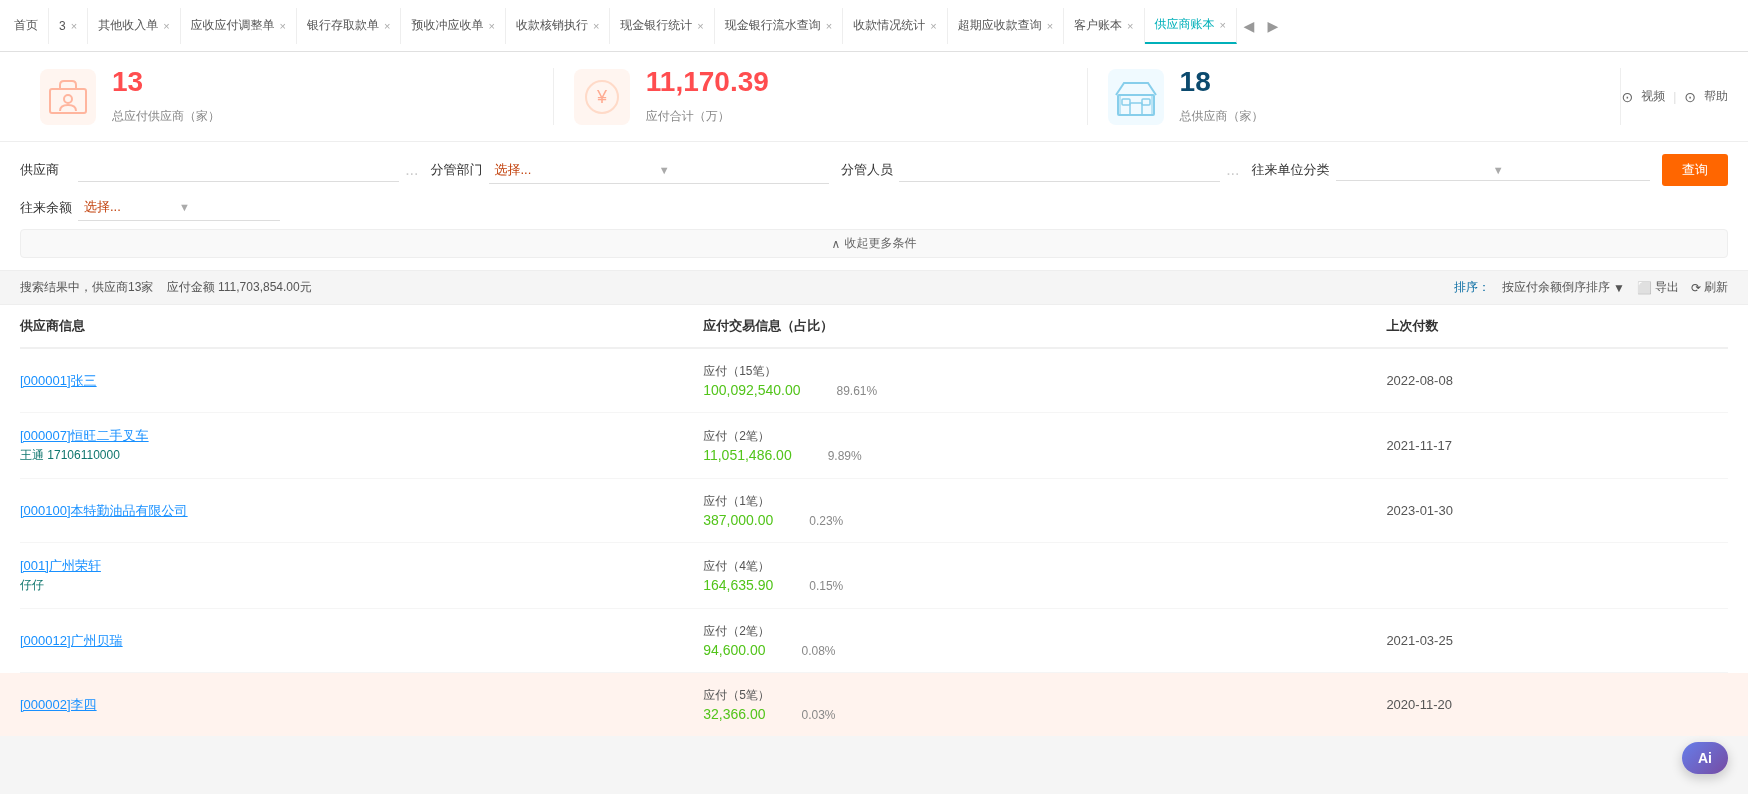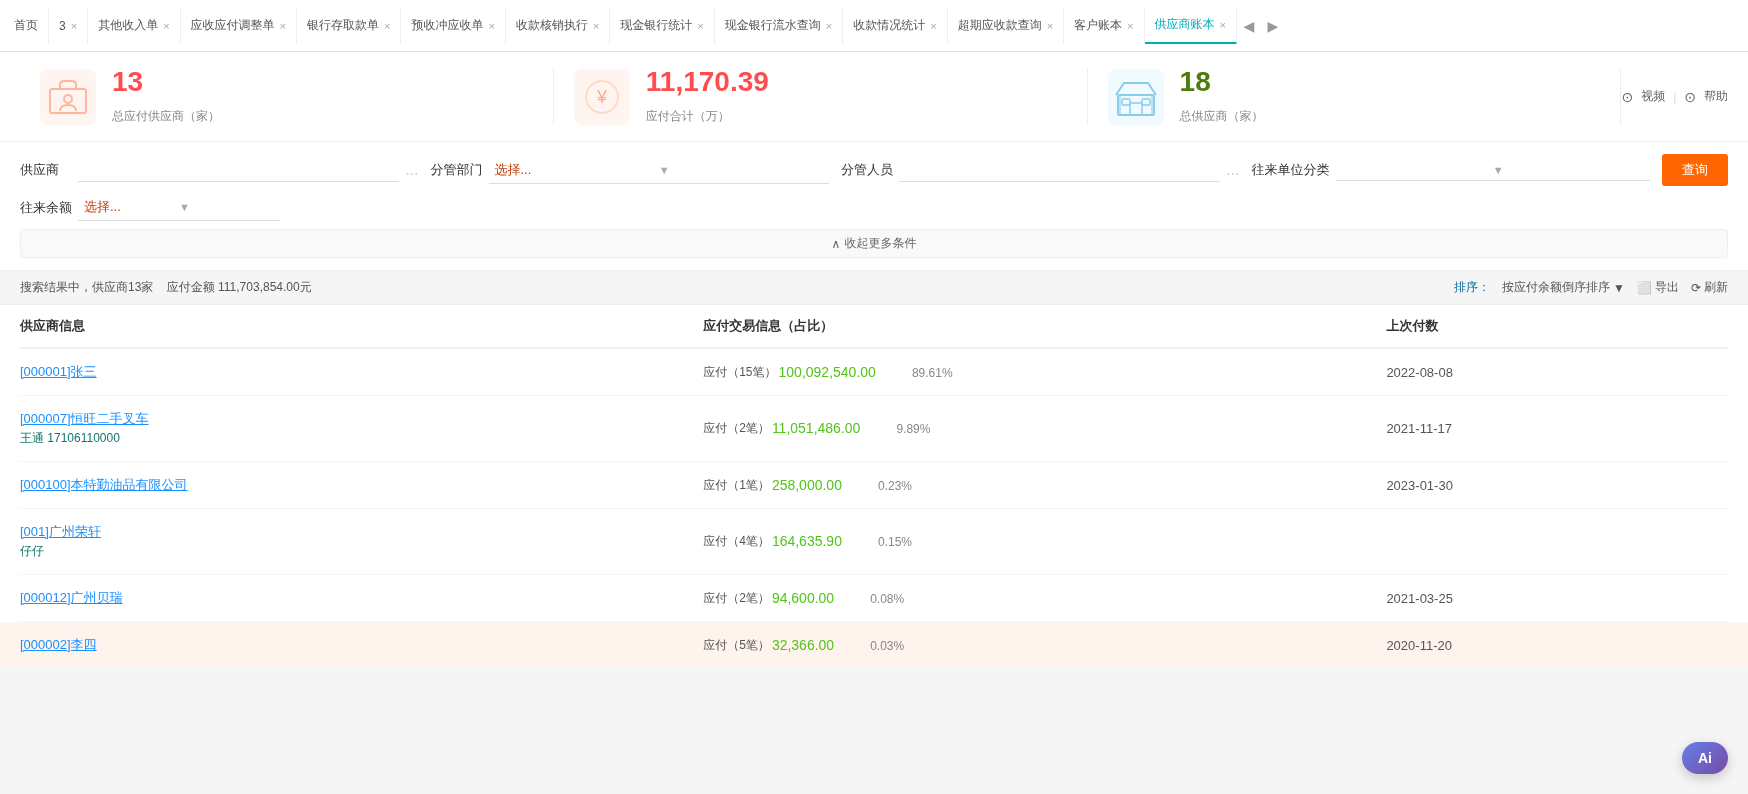--- a/index.html
+++ b/index.html
@@ -214,21 +214,21 @@
       color: #1890ff;
       text-decoration: underline;
       cursor: pointer;
       font-size: 13px;
     }
     .supplier-sub {
       font-size: 12px;
       color: #0f766e;
       margin-top: 2px;
     }
-    .amount-group { display: flex; flex-direction: row; gap: 2px; }
+    .amount-group { display: flex; flex-direction: column; gap: 2px; }
     .amount-label { font-size: 12px; color: #555; }
     .amount-value { font-size: 14px; color: #52c41a; font-weight: 500; }
     .amount-percent { font-size: 12px; color: #888; margin-left: 16px; }
     .amount-row { display: flex; align-items: baseline; gap: 20px; }
     .date-value { font-size: 13px; color: #555; }
 
     
     .icon-supplier svg, .icon-money svg, .icon-shop svg { width: 56px; height: 56px; }
 
     
@@ -352,21 +352,21 @@
         <rect x="10" y="26" width="36" height="20" rx="1" stroke="#87ceeb" stroke-width="2" fill="none"></rect>
         <path d="M8 26 L16 14 H40 L48 26" stroke="#87ceeb" stroke-width="2" fill="none"></path>
         <rect x="22" y="34" width="12" height="12" rx="1" stroke="#87ceeb" stroke-width="1.5" fill="none"></rect>
         <line x1="12" y1="26" x2="12" y2="46" stroke="#87ceeb" stroke-width="1"></line>
         <line x1="44" y1="26" x2="44" y2="46" stroke="#87ceeb" stroke-width="1"></line>
         <rect x="14" y="30" width="8" height="6" rx="1" stroke="#87ceeb" stroke-width="1.5" fill="none"></rect>
         <rect x="34" y="30" width="8" height="6" rx="1" stroke="#87ceeb" stroke-width="1.5" fill="none"></rect>
       </svg>
     </div>
     <div class="summary-info">
-      <span class="summary-number" style="color:#4d7c0f;">18</span>
+      <span class="summary-number" style="color:#0c4a6e;">18</span>
       <span class="summary-label">总供应商（家）</span>
     </div>
   </div>
 
   <div class="summary-actions">
     <span style="font-size:14px;">⊙</span>
     <a href="#">视频</a>
     <span class="vertical-divider">|</span>
     <span style="font-size:14px;">⊙</span>
     <a href="#">帮助</a>
@@ -493,21 +493,21 @@
 
   <div class="table-row">
     <div>
       <div class="supplier-link">
         <span>[000100]本特勤油品有限公司</span>
       </div>
     </div>
     <div class="amount-group">
       <span class="amount-label">应付（1笔）</span>
       <div class="amount-row">
-        <span class="amount-value">258,000.00</span>
+        <span class="amount-value">387,000.00</span>
         <span class="amount-percent">0.23%</span>
       </div>
     </div>
     <div>
       <span class="date-value">2023-01-30</span>
     </div>
   </div>
 
   <div class="table-row">
     <div>

